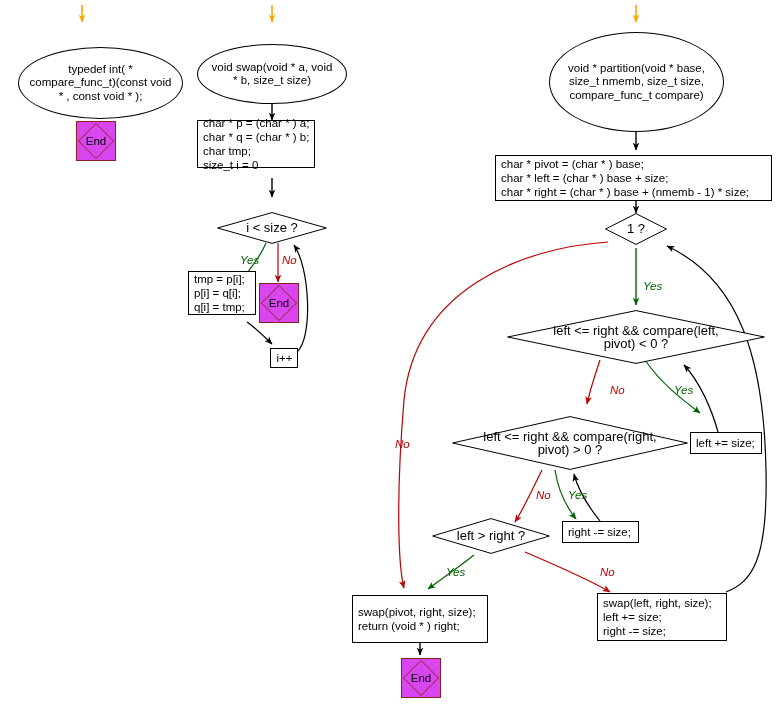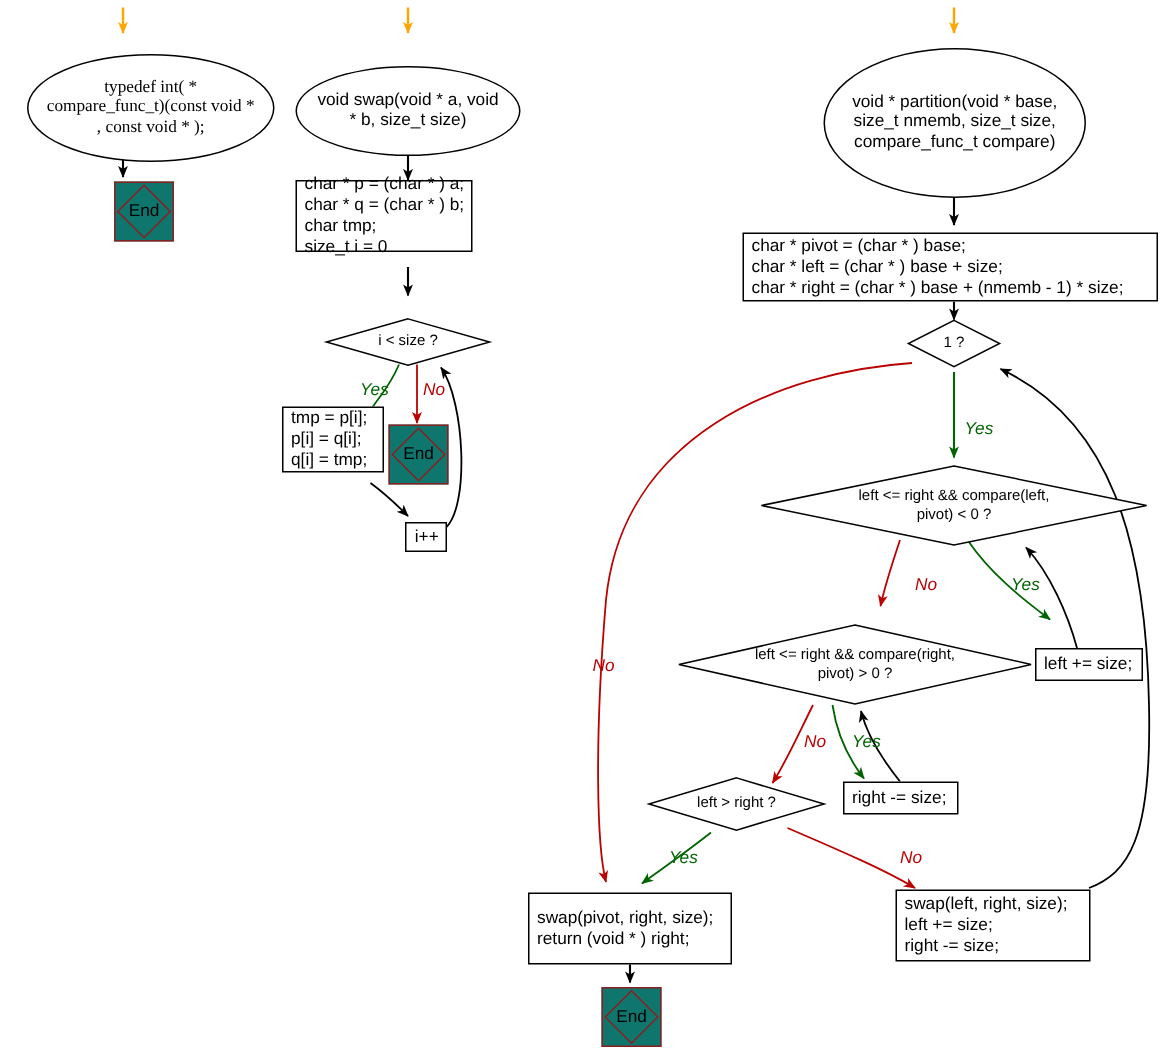--- a/index.html
+++ b/index.html
@@ -76,32 +76,32 @@
   .diamond .dlabel {
     position: absolute;
     left: 0;
     top: 0;
     width: 100%;
     height: 100%;
     display: flex;
     align-items: center;
     justify-content: center;
     text-align: center;
-    font-size: 10px;
+    font-size: 13px;
     line-height: 13.5px;
     color: #000000;
     white-space: pre-line;
   }
   
   .endnode {
     position: absolute;
     width: 38px;
     height: 38px;
     border: 1px solid #8b2020;
-    background: #0f766e;
+    background: #d946ef;
   }
   .endnode .inner {
     position: absolute;
     left: 0;
     top: 0;
     width: 100%;
     height: 100%;
   }
   .endnode .etext {
     position: absolute;
@@ -215,21 +215,21 @@
       <path d="M525,552 C560,567 590,580 610,592" stroke="#bb0000" stroke-width="1.2" fill="none" marker-end="url(#ar)"></path>
     </g>
     <g>
       <path d="M420,636 L420,655" stroke="#000000" stroke-width="1.4" fill="none" marker-end="url(#ab)"></path>
     </g>
     <g>
       <path d="M726,592 C752,582 768,560 766,470 C764,360 740,280 667,246" stroke="#000000" stroke-width="1.2" fill="none" marker-end="url(#ab)"></path>
     </g>
   </svg>
 
-  <div class="node ellipse" style="left:18px; top:36px; width:165px; height:72px;font-family:Liberation Serif, serif;">typedef int( *
+  <div class="node ellipse" style="left:18px; top:47px; width:165px; height:72px;">typedef int( *
 compare_func_t)(const void
 * , const void * );</div>
 
   <div class="endnode" style="left:76px; top:121px;">
     <svg class="inner" viewBox="0 0 38 38">
       <path d="M19,1.5 L36.5,19 L19,36.5 L1.5,19 Z" fill="none" stroke="#8b2020" stroke-width="1"></path>
     </svg>
     <div class="etext">End</div>
   </div>
 

